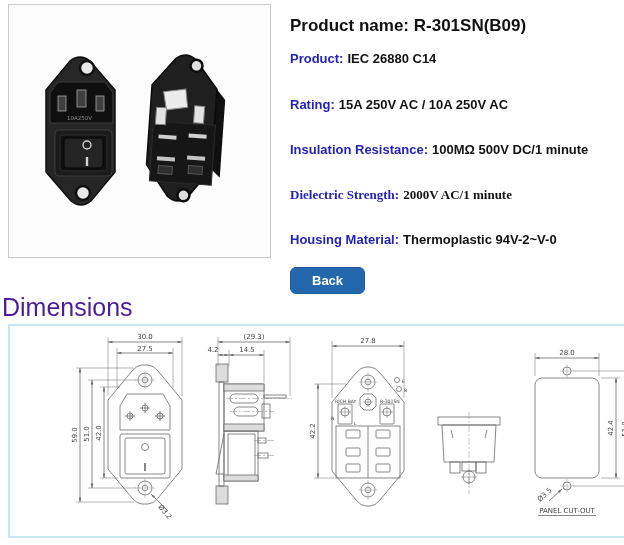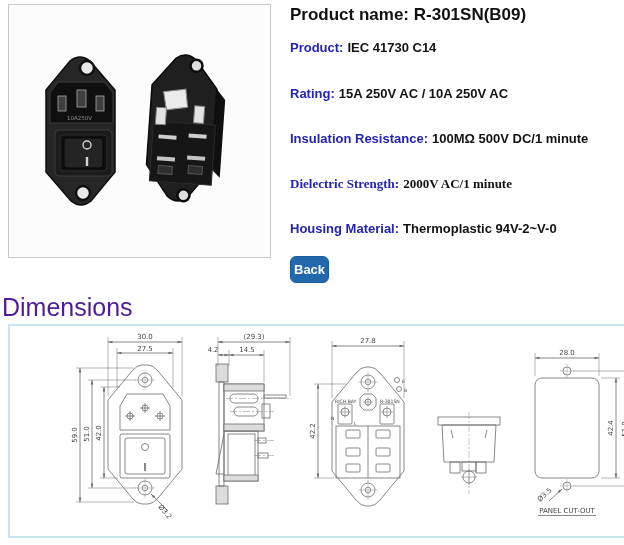--- a/index.html
+++ b/index.html
@@ -6,38 +6,38 @@
   body{
     width:624px;height:545px;position:relative;overflow:hidden;
     background:#ffffff;font-family:"Liberation Sans",sans-serif;
   }
   
   .photo-box{
     position:absolute;left:8px;top:4px;width:261px;height:252px;
     border:1px solid #c9c9c9;background:#fdfdfd;
   }
   
-  .info{position:absolute;left:290px;top:0;width:334px;height:290px;}
+  .info{position:absolute;left:290px;top:11px;width:334px;height:290px;}
   .title{
     position:absolute;left:0;top:5px;margin:0;
     font-size:17px;font-weight:bold;color:#111;white-space:nowrap;
   }
   .spec{
     position:absolute;left:0;font-size:13px;font-weight:bold;
     color:#111;white-space:nowrap;
   }
   .spec .lbl{color:#2323b5;}
   .spec .val{margin-left:4px;color:#121212;}
   .spec-0{top:40px;} .spec-1{top:86px;} .spec-2{top:131px;}
   .spec-3{top:176px;font-family:Liberation Serif, serif;} .spec-4{top:221px;}
   .back-btn{
     position:absolute;left:0;top:256px;
     background:#2368ad;color:#ffffff;font-family:"Liberation Sans",sans-serif;
     font-size:13px;font-weight:bold;border:1px solid #1d5c9e;border-radius:6px;
-    padding:5px 3px;cursor:pointer;
+    padding:5px 21px;cursor:pointer;
   }
   
   .dim-heading{
     position:absolute;left:2px;top:293px;margin:0;
     font-size:25px;font-weight:400;color:#4c1d95;
   }
   .dim-panel{
     position:absolute;left:8px;top:324px;width:601px;height:210px;
     border:2px solid #c9e4f3;background:#ffffff;padding-left:40px;
   }
@@ -84,21 +84,21 @@
       <rect x="182" y="160" width="14" height="8" fill="#2e2e2e" stroke="#555"></rect>
       <circle cx="179" cy="190" r="6" fill="#dedede" stroke="#0c0c0c" stroke-width="2.5"></circle>
     </g>
   </svg>
 </div>
 
 <div class="info">
   <h1 class="title">Product name: R-301SN(B09)</h1>
 
   <div class="spec spec-0">
-    <span class="lbl">Product:</span><span class="val">IEC 41730 C14</span>
+    <span class="lbl">Product:</span><span class="val">IEC 26880 C14</span>
   </div>
   <div class="spec spec-1">
     <span class="lbl">Rating:</span><span class="val">15A 250V AC / 10A 250V AC</span>
   </div>
   <div class="spec spec-2">
     <span class="lbl">Insulation Resistance:</span><span class="val">100MΩ 500V DC/1 minute</span>
   </div>
   <div class="spec spec-3">
     <span class="lbl">Dielectric Strength:</span><span class="val">2000V AC/1 minute</span>
   </div>

